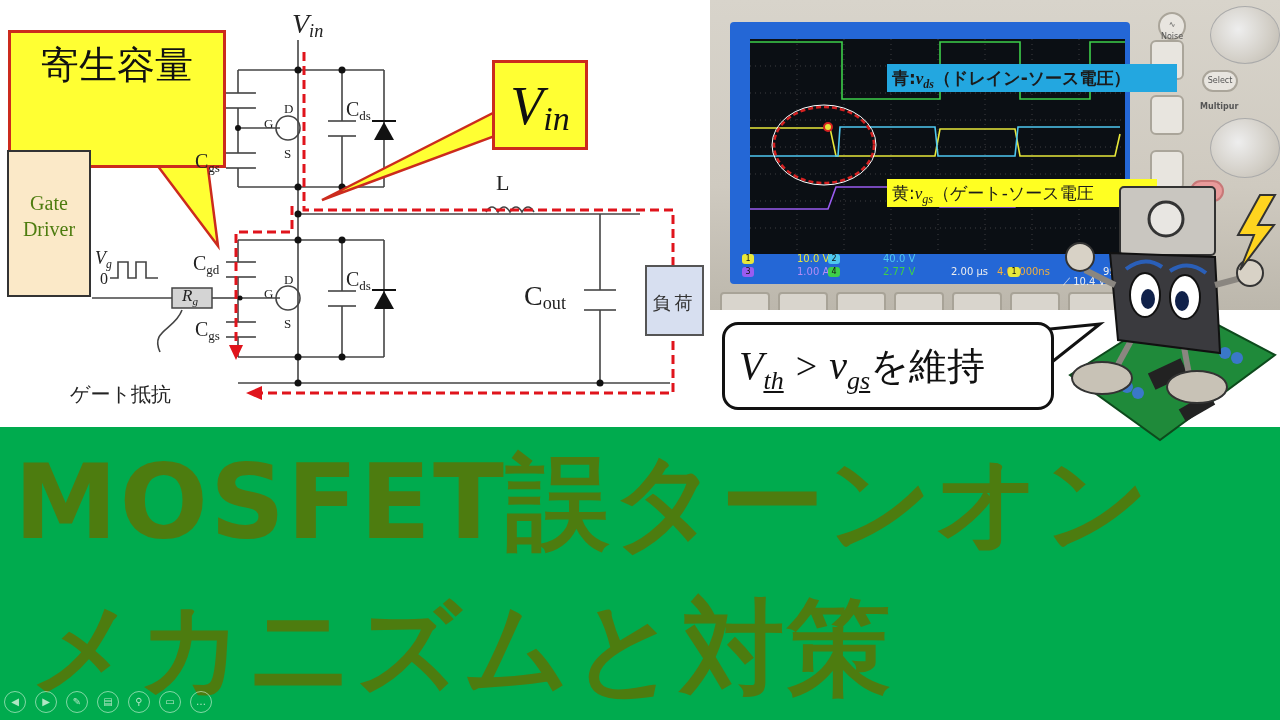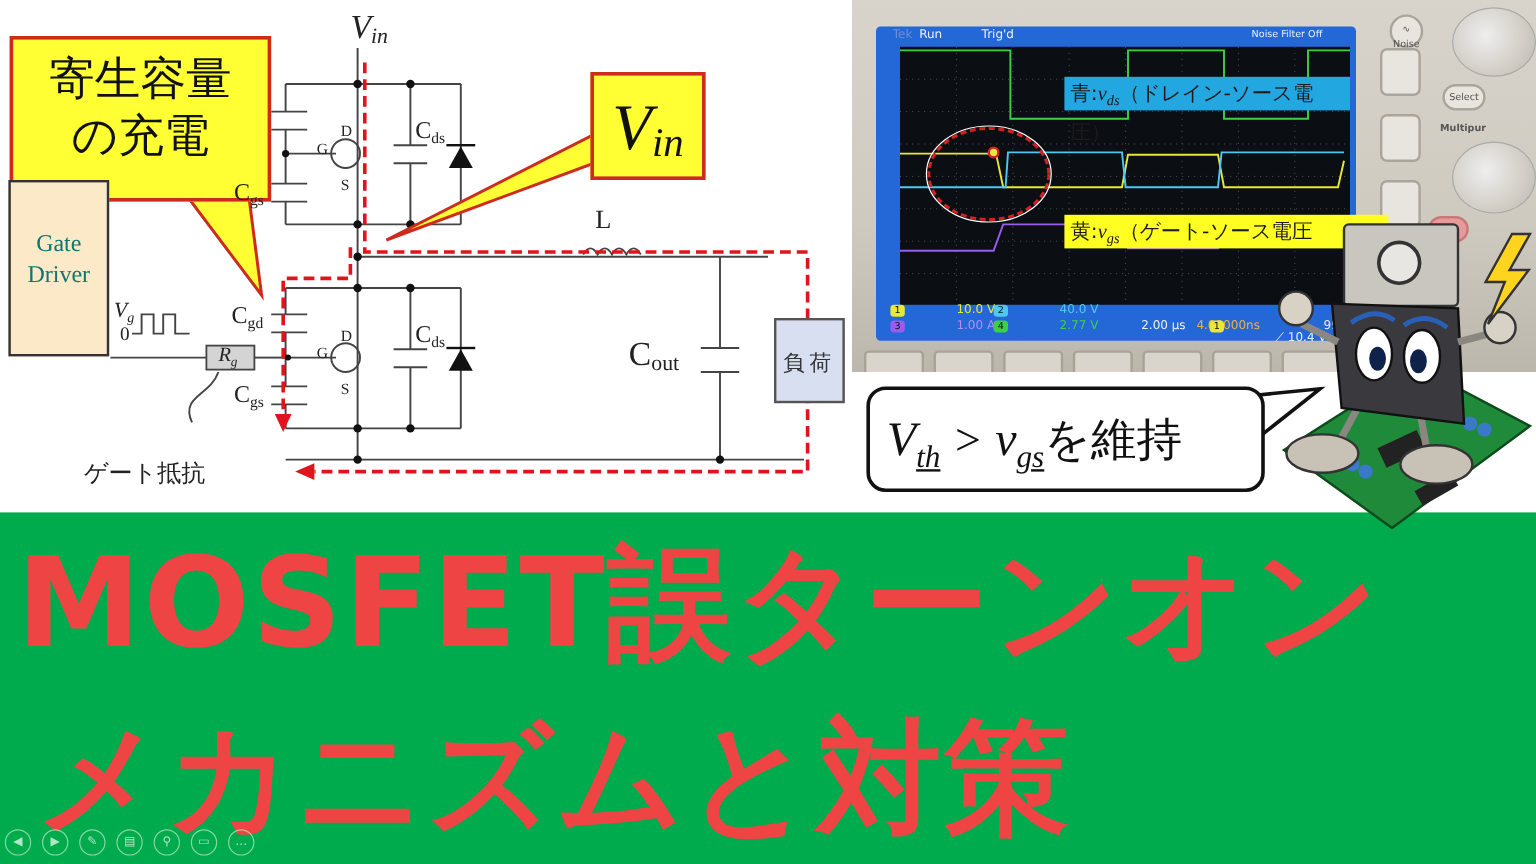--- a/index.html
+++ b/index.html
@@ -17,21 +17,21 @@
       position: absolute; background: #ffff33; border: 3px solid #cc2b1d;
       color: #111; text-align: center;
     }
     #callout-parasitic { left: 8px; top: 30px; width: 218px; height: 138px; font-size: 38px; line-height: 48px; padding-top: 8px; font-family: "DejaVu Sans", sans-serif; }
     #callout-vin { left: 492px; top: 60px; width: 96px; height: 90px; font-family: "Liberation Serif", serif; font-style: italic; font-size: 54px; line-height: 86px; }
     #callout-vin sub { font-size: 34px; vertical-align: -6px; }
 
     #gate-driver {
       position: absolute; left: 7px; top: 150px; width: 84px; height: 147px;
       background: #fbe9c8; border: 2px solid #333; font-family: "Liberation Serif", serif;
-      font-size: 20px; line-height: 26px; text-align: center; padding-top: 38px; color: #0f766e;
+      font-size: 20px; line-height: 26px; text-align: center; padding-top: 38px; color: #4d7c0f;
     }
     #load-box {
       position: absolute; left: 645px; top: 265px; width: 59px; height: 71px;
       background: #d7dff0; border: 2px solid #555; font-size: 18px; line-height: 71px; text-align: center; color: #333;
       letter-spacing: 4px;
     }
     .lbl { position: absolute; color: #222; font-family: "Liberation Serif", serif; }
     .lbl sub { font-size: 65%; vertical-align: -4px; }
     .lbl.italic { font-style: italic; }
     #gate-resistor-label { position: absolute; left: 70px; top: 357px; font-size: 20px; color: #222; font-family: "DejaVu Sans", sans-serif; margin-top: 24px; }
@@ -57,21 +57,21 @@
     }
     .chan-chip { position: absolute; display: inline-block; width: 12px; height: 10px; border-radius: 3px; font-size: 8px; color: #111; text-align: center; line-height: 10px; }
     .chan-val { position: absolute; font-size: 10px; margin-left: 37px; }
 
     .scope-tag {
       position: absolute; height: 28px; font-size: 17px; line-height: 28px; color: #1b1b1b; padding-left: 5px;
       font-family: "DejaVu Sans", sans-serif;
     }
     .scope-tag i { font-family: "Liberation Serif", serif; }
     .scope-tag sub { font-family: "Liberation Serif", serif; font-style: italic; font-size: 12px; }
-    #tag-vds { left: 887px; top: 64px; width: 238px; background: #23a7e0; }
+    #tag-vds { left: 887px; top: 64px; width: 290px; background: #23a7e0; font-weight: bold; }
     #tag-vgs { left: 887px; top: 179px; width: 270px; background: #ffff22; }
 
     .btn-round { position: absolute; border-radius: 14px; border: 2px solid #aaa59a; background: #e8e5df; font-size: 8px; color: #555; text-align: center; }
     .knob { position: absolute; border-radius: 50%; background: radial-gradient(circle at 40% 40%, #eee 0%, #d2cec6 60%, #bbb6ac 100%); border: 1px solid #aaa; }
     .softkey { position: absolute; top: 292px; width: 50px; height: 22px; border: 2px solid #a8a397; border-radius: 4px; background: #d9d5cd; }
 
     
     #speech-bubble {
       position: absolute; left: 722px; top: 322px; width: 332px; height: 88px;
       background: #fff; border: 3px solid #111; border-radius: 16px;
@@ -81,21 +81,21 @@
     #speech-bubble sub { font-family: "Liberation Serif", serif; font-style: italic; font-size: 26px; vertical-align: -10px; text-decoration: underline; }
     #speech-bubble .gt { font-family: "Liberation Serif", serif; font-size: 38px; }
     #speech-bubble .jp { font-family: "DejaVu Sans", sans-serif; font-size: 38px; }
 
     
     #banner {
       position: absolute; left: 0; top: 427px; width: 1280px; height: 293px;
       background: #00ab4e;
     }
     .title-line {
-      position: absolute; color: #ef4444; font-weight: bold; font-family: "DejaVu Sans", sans-serif;
+      position: absolute; color: #4d7c0f; font-weight: bold; font-family: "DejaVu Sans", sans-serif;
       white-space: nowrap; letter-spacing: 2px;
     }
     #title-1 { left: 14px; top: 437px; font-size: 104px; line-height: 130px; }
     #title-2 { left: 30px; top: 583px; font-size: 104px; line-height: 130px; }
 
     
     #slide-controls { position: absolute; left: 4px; top: 691px; height: 26px; display: flex; gap: 9px; }
     .ctrl {
       width: 22px; height: 22px; border-radius: 50%; border: 1.5px solid rgba(200,240,210,0.65);
       color: rgba(220,245,225,0.8); font-size: 10px; line-height: 19px; text-align: center;
@@ -197,21 +197,20 @@
       </g>
       <polygon points="229,345 243,345 236,360" fill="#e0141c"></polygon>
       <polygon points="262,386 262,400 246,393" fill="#e0141c"></polygon>
 
       <polygon points="142,145 205,145 218,246" fill="#ffff33" stroke="#cc2b1d" stroke-width="2.5"></polygon>
       <polygon points="495,112 495,136 322,200" fill="#ffff33" stroke="#cc2b1d" stroke-width="2.5"></polygon>
     </svg>
 
     <div id="callout-parasitic" class="callout-box">
       <div>寄生容量</div>
-      <div>の充電</div>
     </div>
 
     <div id="callout-vin" class="callout-box">
       <span>V</span><sub>in</sub>
     </div>
 
     <div class="lbl italic" style="left:292px; top:8px; font-size:28px;">
       <span>V</span><sub>in</sub>
     </div>
 
@@ -286,26 +285,20 @@
 
         <polyline points="0,117 88,117 90,88 185,88 188,117 265,117 268,88 370,88" stroke="#4fc8f0" stroke-width="1.6" fill="none"></polyline>
 
         <polyline points="0,170 78,170 86,148 188,148 190,168 265,168 270,150 375,150" stroke="#9a5cf0" stroke-width="1.6" fill="none"></polyline>
 
         <ellipse cx="74" cy="106" rx="50" ry="38" stroke="#d42020" stroke-width="2.5" stroke-dasharray="5,3" fill="none"></ellipse>
         <ellipse cx="74" cy="106" rx="52" ry="40" stroke="#ffffff" stroke-width="1" fill="none"></ellipse>
         <circle cx="78" cy="88" r="4" fill="#e8e83a" stroke="#d42020" stroke-width="2"></circle>
       </svg>
     </div>
-    <div id="scope-top-bar">
-      <span style="left:6px; color:#6b8fd8;">Tek</span>
-      <span style="left:28px;">Run</span>
-      <span style="left:80px;">Trig'd</span>
-      <span style="left:305px; font-size:8px;">Noise Filter Off</span>
-    </div>
     <div id="scope-bottom-bar">
       <span class="chan-chip" style="left:4px; top:6px; background:#e8e83a;">1</span>
       <span class="chan-val" style="left:22px; top:5px; color:#e8e83a;">10.0 V</span>
       <span class="chan-chip" style="left:4px; top:19px; background:#9a5cf0;">3</span>
       <span class="chan-val" style="left:22px; top:18px; color:#b68cf5;">1.00 A</span>
       <span class="chan-chip" style="left:90px; top:6px; background:#4fc8f0;">2</span>
       <span class="chan-val" style="left:108px; top:5px; color:#4fc8f0;">40.0 V</span>
       <span class="chan-chip" style="left:90px; top:19px; background:#3ecf4a;">4</span>
       <span class="chan-val" style="left:108px; top:18px; color:#3ecf4a;">2.77 V</span>
       <span class="chan-val" style="left:176px; top:18px; color:#eee;">2.00 µs</span>

